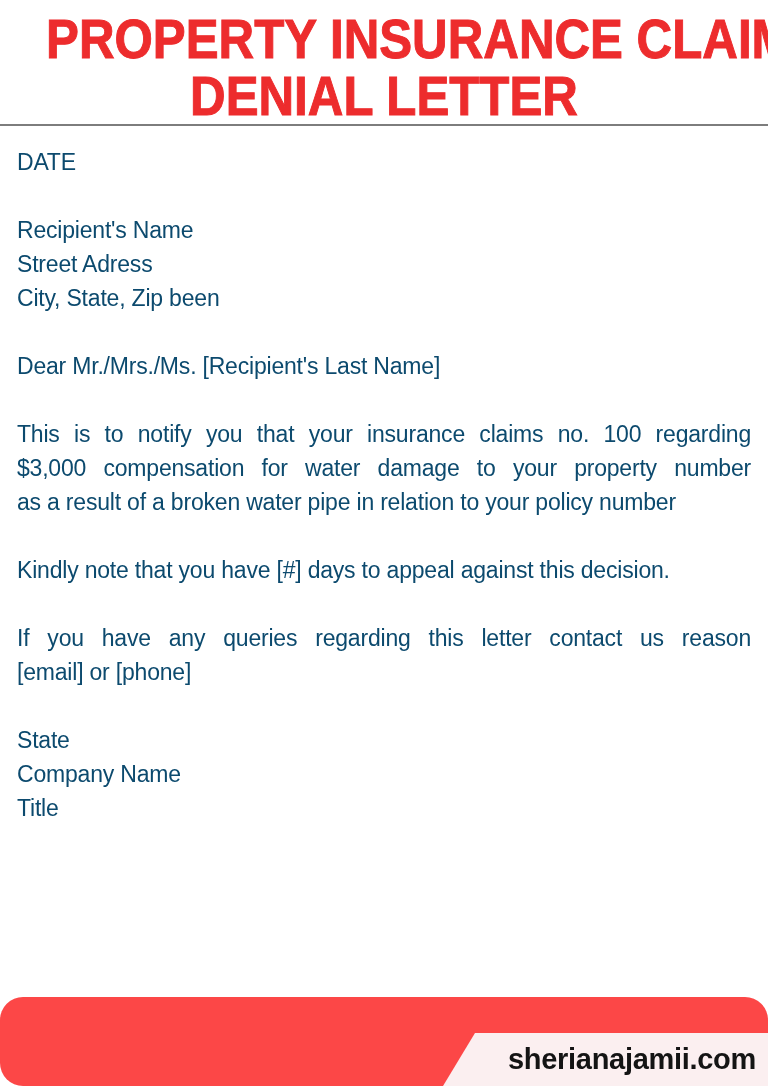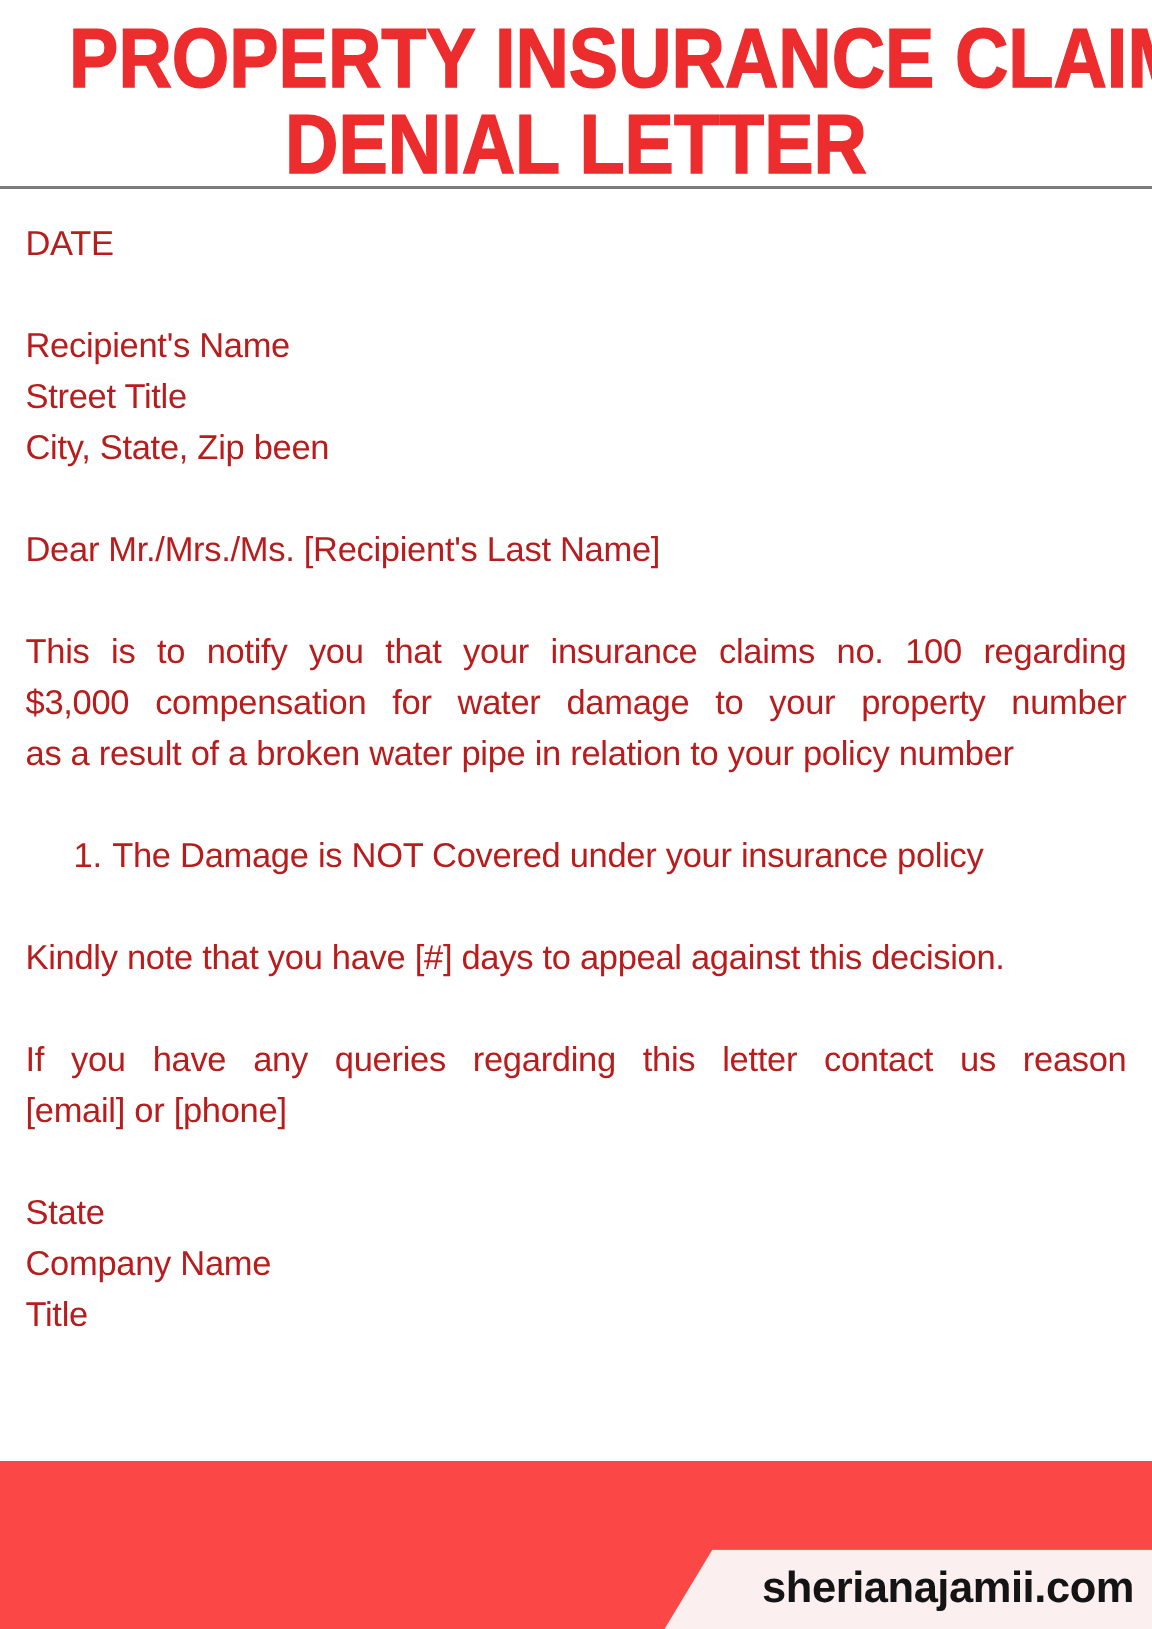--- a/index.html
+++ b/index.html
@@ -30,37 +30,38 @@
     border-top: 2px solid #7d7d7d;
     margin: 0;
   }
 
   
   .content {
     padding: 19px 17px 0 17px;
     font-size: 23px;
     line-height: 34px;
     letter-spacing: -0.2px;
-    color: #b91c1c;
+    color: #0c4a6e;
   }
   .block { margin: 0 0 34px 0; }
   .block:last-child { margin-bottom: 0; }
   .justify-lines .line:not(:last-child) {
     text-align: justify;
     text-align-last: justify;
   }
   .reason-item { padding-left: 32px; }
   .reason-number { margin-right: 7px; }
 
   
   .footer {
     position: absolute;
     left: 0; right: 0; bottom: 0;
-    height: 112px;
+    height: 89px;
     background: #FC4747;
+    border-radius: 23px;
   }
   .footer-tag {
     position: absolute;
     right: 0; bottom: 0;
     width: 325px;
     height: 53px;
     background: #FBEFF0;
     clip-path: polygon(32px 0, 100% 0, 100% 100%, 0 100%);
     display: flex;
     align-items: center;
@@ -86,35 +87,32 @@
     <div class="title-line">DENIAL LETTER</div>
   </header>
 
   <hr class="rule">
 
   <main class="content">
     <div class="block">DATE</div>
 
     <div class="block">
         <div class="line">Recipient's Name</div>
-        <div class="line">Street Title</div>
+        <div class="line">Street Adress</div>
         <div class="line">City, State, Zip been</div>
       </div>
 
     <div class="block">Dear Mr./Mrs./Ms. [Recipient's Last Name]</div>
 
     <div class="block justify-lines">
         <div class="line">This is to notify you that your insurance claims no. 100 regarding</div>
         <div class="line">$3,000 compensation for water damage to your property number</div>
         <div class="line">as a result of a broken water pipe in relation to your policy number</div>
       </div>
 
-    <div class="block reason-item">
-      <span class="reason-number">1.</span><span class="reason-text">The Damage is NOT Covered under your insurance policy</span>
-    </div>
 
     <div class="block">Kindly note that you have [#] days to appeal against this decision.</div>
 
     <div class="block justify-lines">
         <div class="line">If you have any queries regarding this letter contact us reason</div>
         <div class="line">[email] or [phone]</div>
       </div>
 
     <div class="block">
         <div class="line">State</div>

